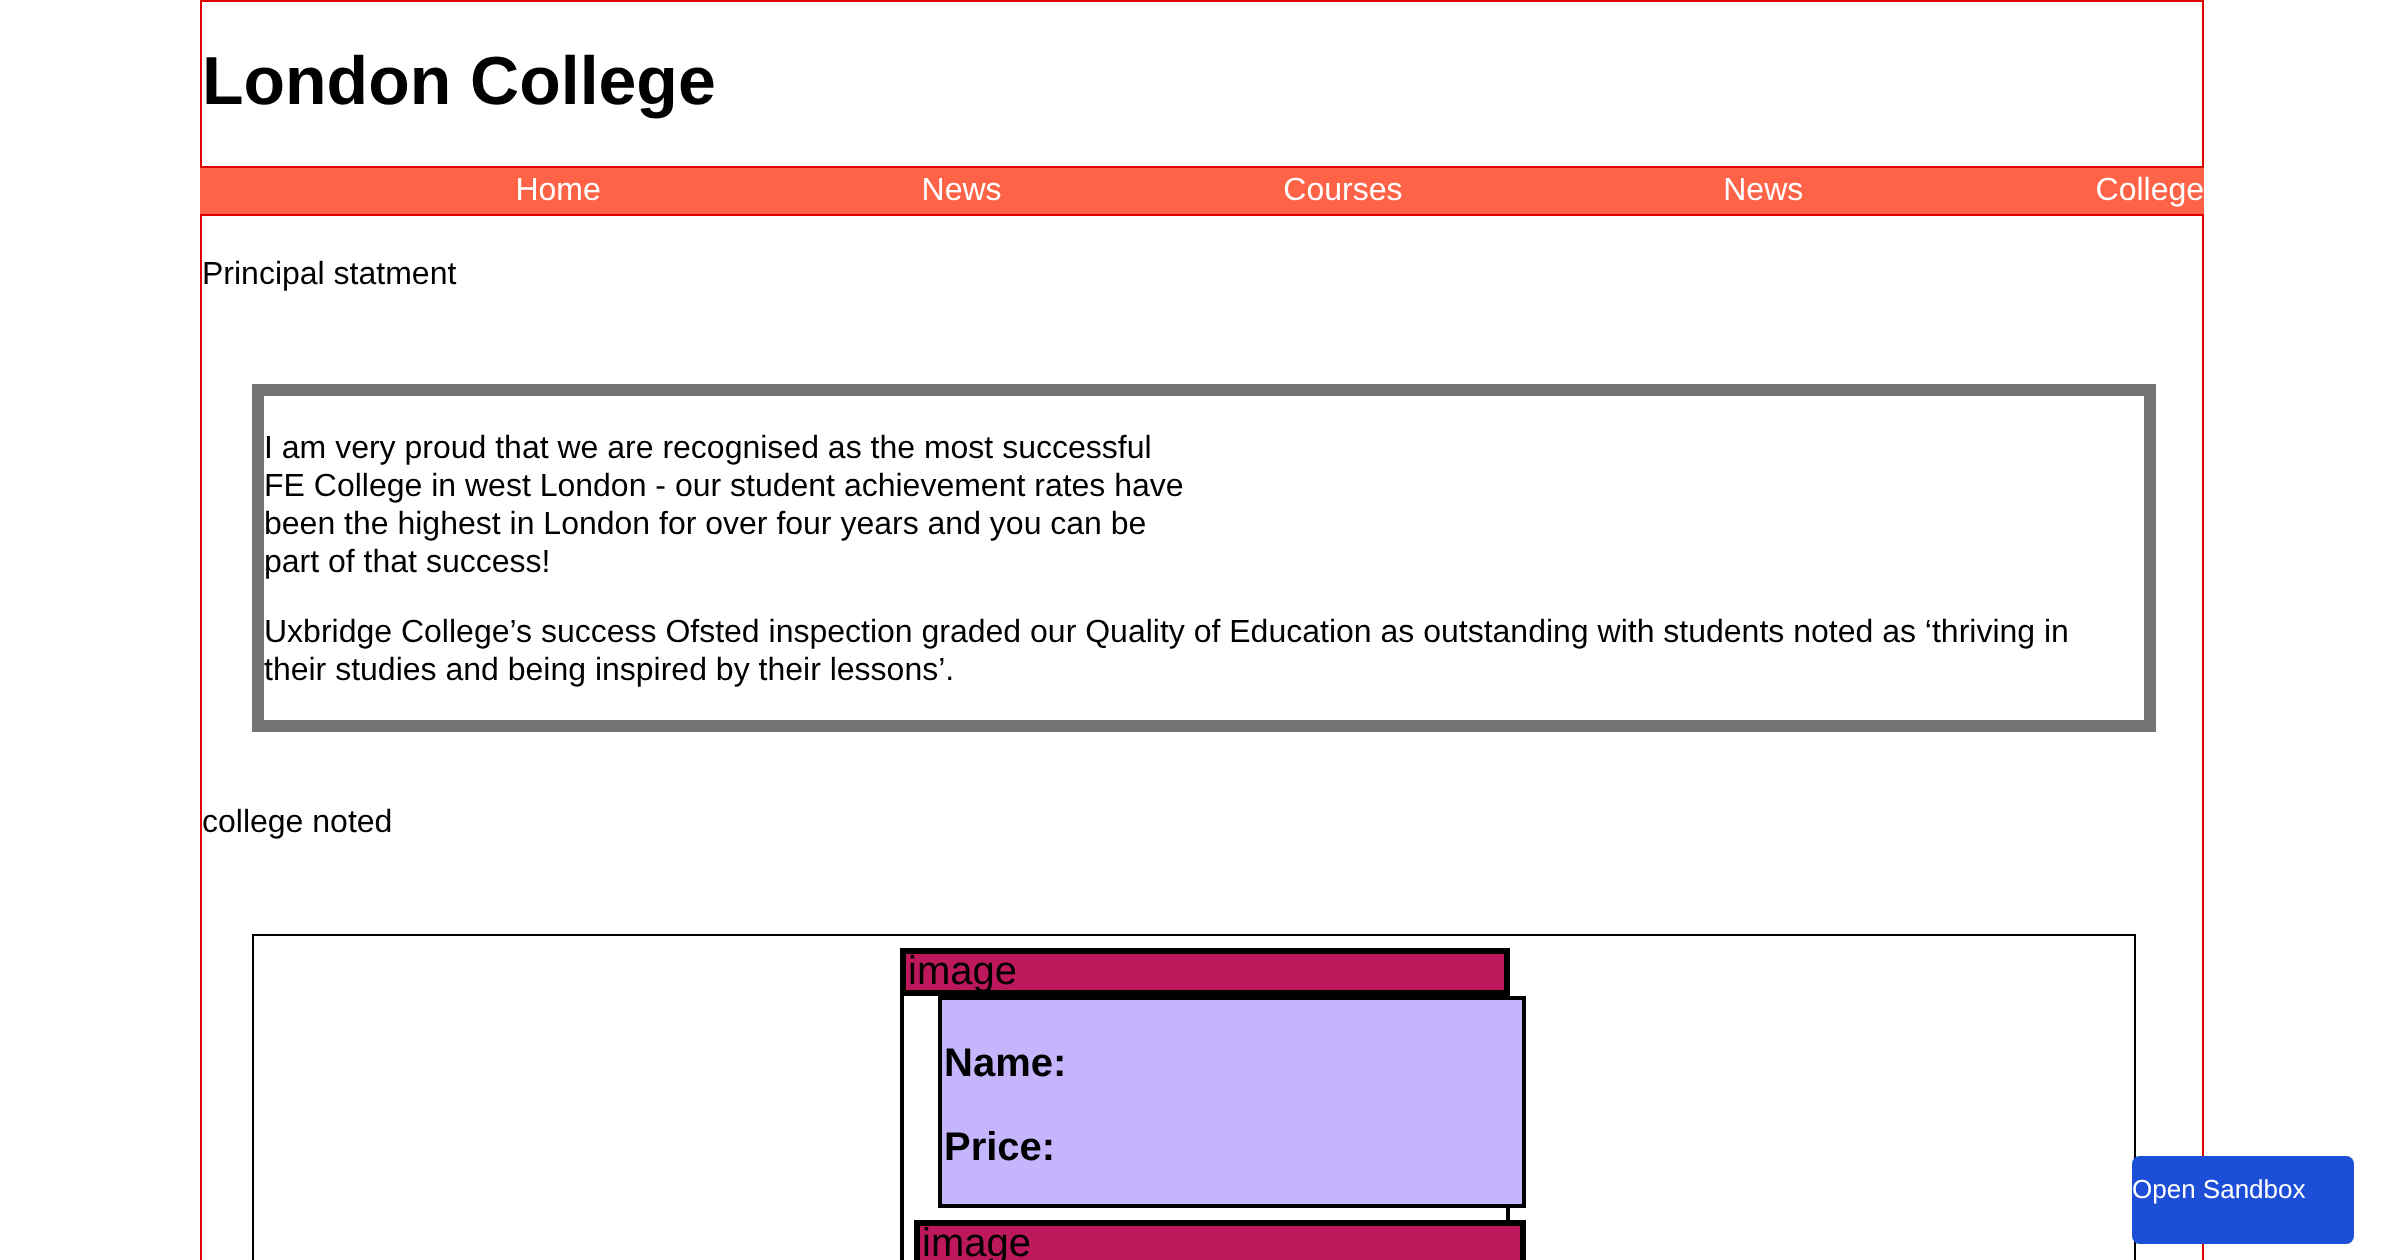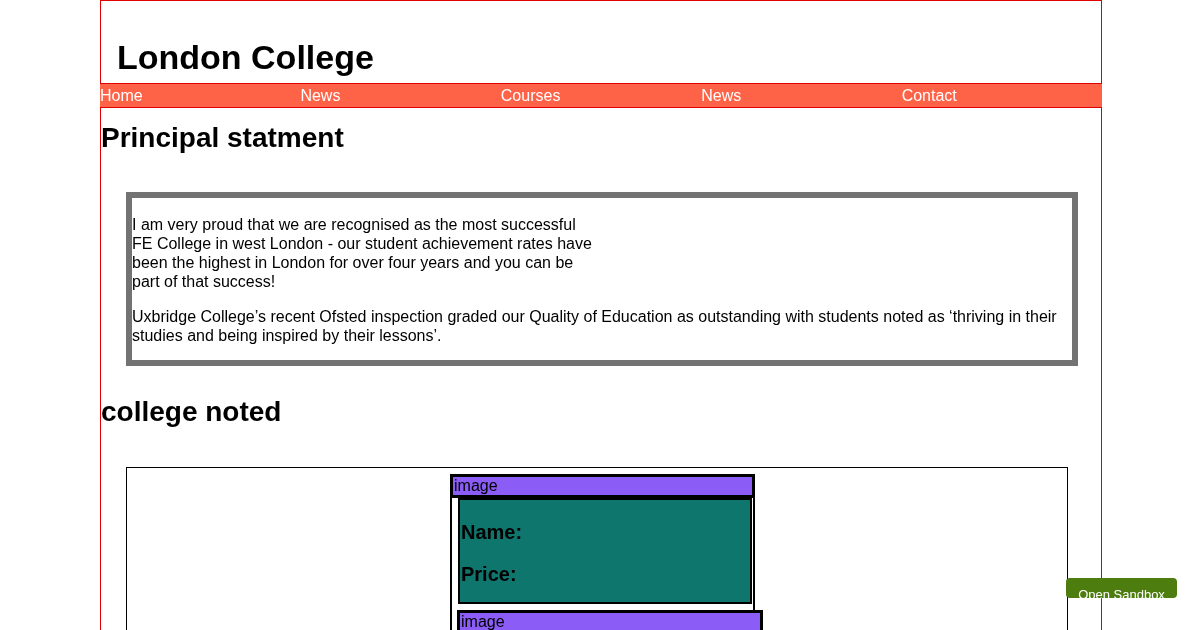--- a/index.html
+++ b/index.html
@@ -1,51 +1,51 @@
 <!DOCTYPE html>
 <html><head>
   <meta charset="utf-8">
   <style>
     html, body { margin: 0; padding: 0; background: #ffffff; }
     body { width: 1200px; height: 630px; overflow: hidden; position: relative; font-family: "Liberation Sans", sans-serif; color: #000; }
     .page { position: absolute; left: 100px; top: 0; width: 1000px; height: 700px; border: 1px solid #e00000; border-bottom: none; }
-    .site-title { position: absolute; left: 0; top: 19px; margin: 16px; font-size: 34px; font-weight: bold; line-height: 42px; }
+    .site-title { position: absolute; left: 0; top: 19px; margin: 0; font-size: 34px; font-weight: bold; line-height: 42px; }
     .navbar { position: absolute; left: -1px; top: 82px; width: 1002px; height: 23px; background: #ff6347; border-top: 1px solid #e00000; border-bottom: 1px solid #e00000; display: flex; }
-    .nav-item { flex: 1; text-align: left; color: #ffffff; font-size: 16px; line-height: 23px; cursor: pointer; }
-    .section-title { position: absolute; left: 0; margin: 0; font-size: 28px; font-weight: bold; line-height: 24px; }
+    .nav-item { flex: 1; text-align: right; color: #ffffff; font-size: 16px; line-height: 23px; cursor: pointer; }
+    .section-title { position: absolute; left: 0; margin: 0; font-size: 16px; font-weight: normal; line-height: 24px; }
     .statement-box { position: absolute; left: 25px; top: 191px; width: 940px; height: 162px; border: 6px solid #737373; }
     .statement-box p { margin: 0; font-size: 16px; line-height: 19px; }
     .p1 { position: absolute; left: 0; top: 17px; width: 460px; }
     .p2 { position: absolute; left: 0; top: 109px; width: 935px; }
     .news-box { position: absolute; left: 25px; top: 466px; width: 940px; height: 200px; border: 1px solid #000; }
     .card-col { position: absolute; left: 323px; top: 6px; width: 301px; height: 200px; border-left: 2px solid #000; border-right: 2px solid #000; }
-    .card-image { position: absolute; border: 3px solid #000; background: #8b5cf6; font-size: 16px; line-height: 18px; padding-left: 1px; box-sizing: border-box; }
-    .card-info { position: absolute; left: 6px; top: 24px; width: 294px; height: 106px; background: #0f766e; border: 2px solid #000; box-sizing: border-box; }
+    .card-image { position: absolute; border: 3px solid #000; background: #be185d; font-size: 20px; line-height: 18px; padding-left: 1px; box-sizing: border-box; }
+    .card-info { position: absolute; left: 17px; top: 24px; width: 294px; height: 106px; background: #c4b5fd; border: 2px solid #000; box-sizing: border-box; }
     .card-info h3 { margin: 0; position: absolute; left: 1px; font-size: 20px; font-weight: bold; line-height: 24px; }
-    .sandbox-btn { position: absolute; left: 1066px; top: 578px; width: 111px; height: 20px; background: #4d7c0f; color: #fff; border-radius: 4px; font-size: 13px; line-height: 34px; text-align: center; cursor: pointer; }
+    .sandbox-btn { position: absolute; left: 1066px; top: 578px; width: 111px; height: 44px; background: #1d4ed8; color: #fff; border-radius: 4px; font-size: 13px; line-height: 34px; cursor: pointer; }
   </style>
 </head>
 <body>
 
 <div class="page">
   <h1 class="site-title">London College</h1>
 
   <nav class="navbar">
     <div class="nav-item">Home</div>
     <div class="nav-item">News</div>
     <div class="nav-item">Courses</div>
     <div class="nav-item">News</div>
-    <div class="nav-item">Contact</div>
+    <div class="nav-item">College</div>
   </nav>
 
   <h2 class="section-title" style="top:125px;">Principal statment</h2>
 
   <div class="statement-box">
     <p class="p1">I am very proud that we are recognised as the most successful FE College in west London - our student achievement rates have been the highest in London for over four years and you can be part of that success!</p>
-    <p class="p2">Uxbridge College’s recent Ofsted inspection graded our Quality of Education as outstanding with students noted as ‘thriving in their studies and being inspired by their lessons’.</p>
+    <p class="p2">Uxbridge College’s success Ofsted inspection graded our Quality of Education as outstanding with students noted as ‘thriving in their studies and being inspired by their lessons’.</p>
   </div>
 
   <h2 class="section-title" style="top:399px;">college noted</h2>
 
   <div class="news-box">
     <div class="card-col">
       <div class="card-image" style="left:-2px; top:0; width:305px; height:24px;">image</div>
       <div class="card-info">
         <h3 style="top:20px;">Name:</h3>
         <h3 style="top:62px;">Price:</h3>

